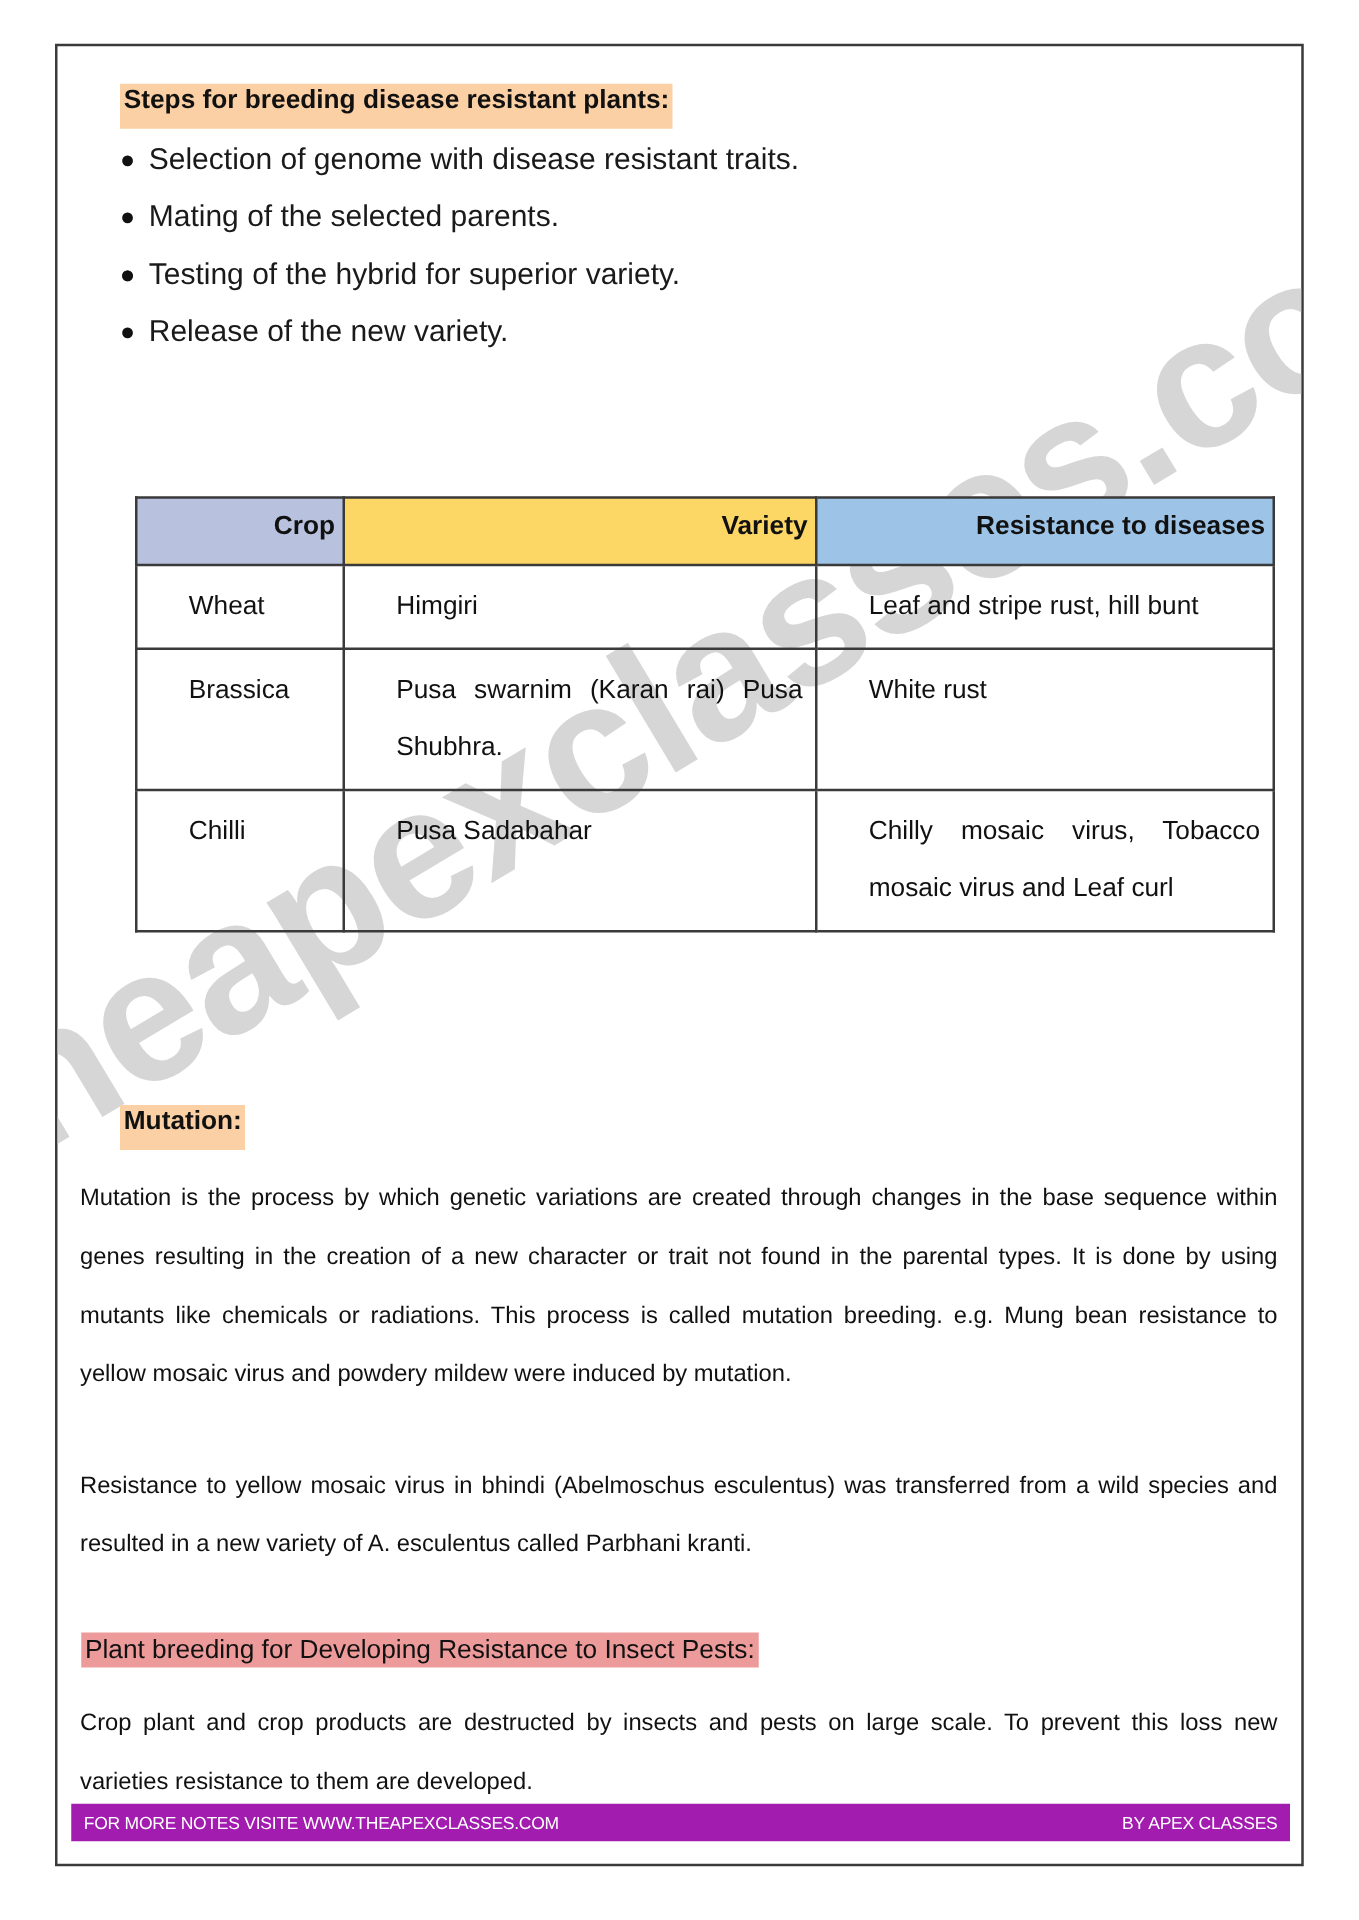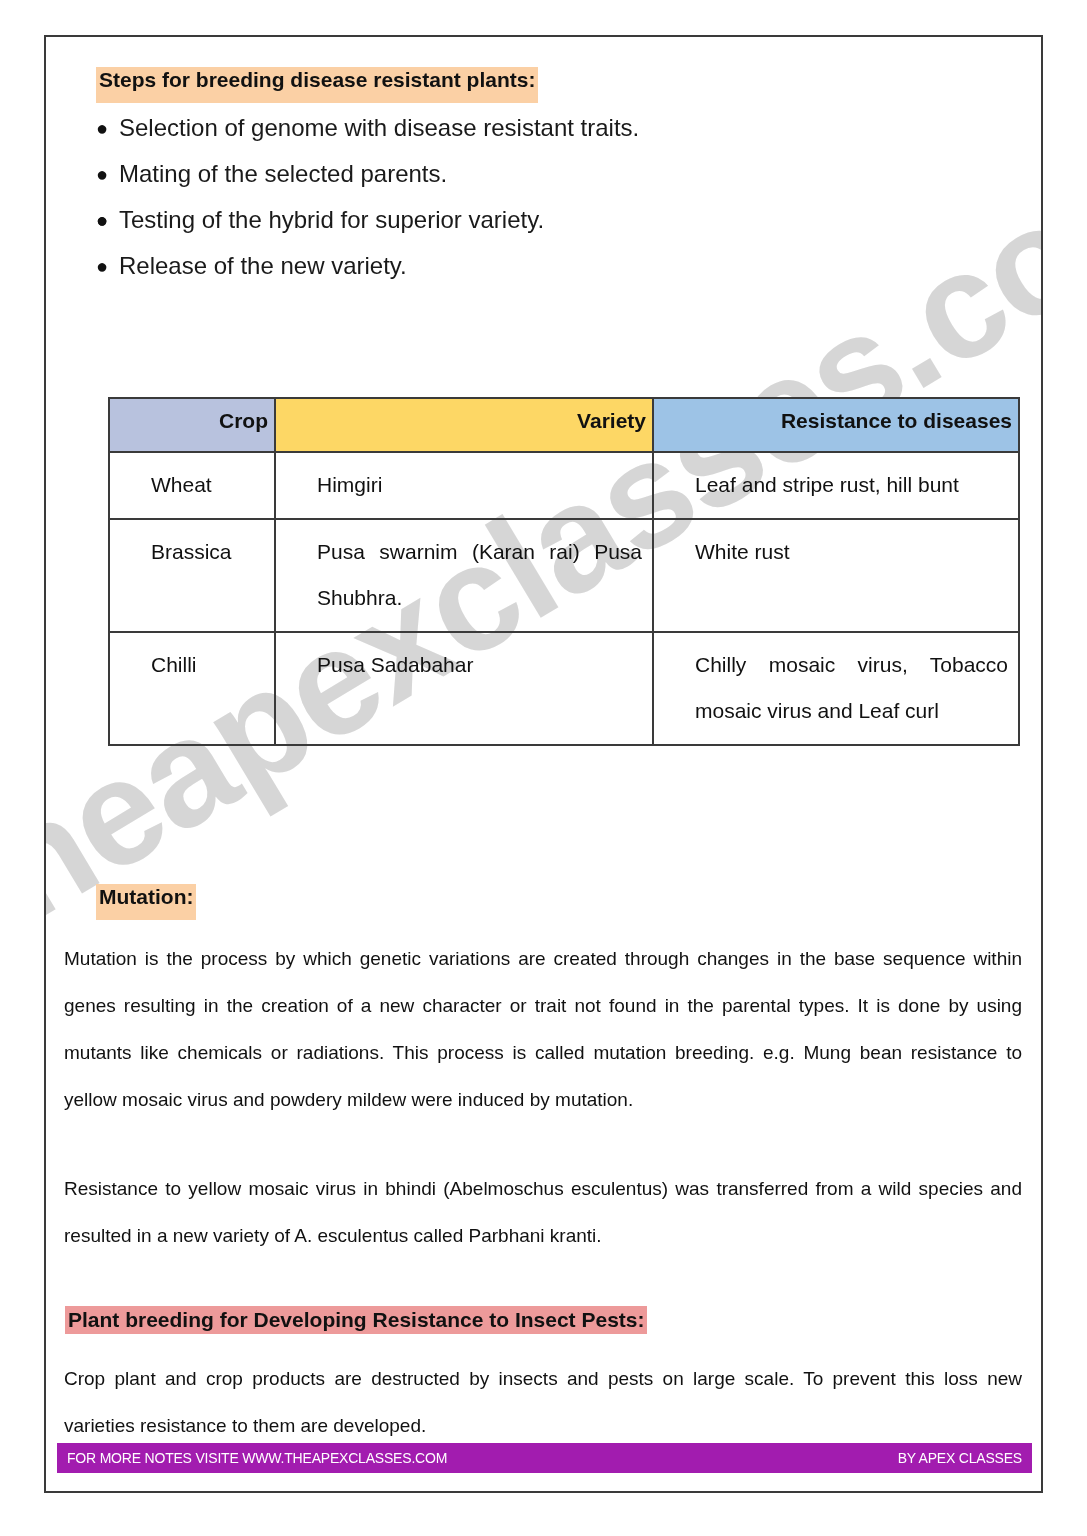--- a/index.html
+++ b/index.html
@@ -66,21 +66,21 @@
     background: #fbd0a5;
     font-weight: 700;
     color: #111111;
     padding: 1px 3px 12px 3px;
     box-decoration-break: clone;
     margin-left: 31px;
     -webkit-box-decoration-break: clone;
   }
   .hl-pink {
     background: #ed9a9a;
-    font-weight: 700;
+    font-weight: 400;
     color: #111111;
     padding: 2px 3px 3px 3px;
     box-decoration-break: clone;
     -webkit-box-decoration-break: clone;
   }
 
   .sec-head {
     position: absolute;
     font-size: 21px;
     line-height: 26px;

